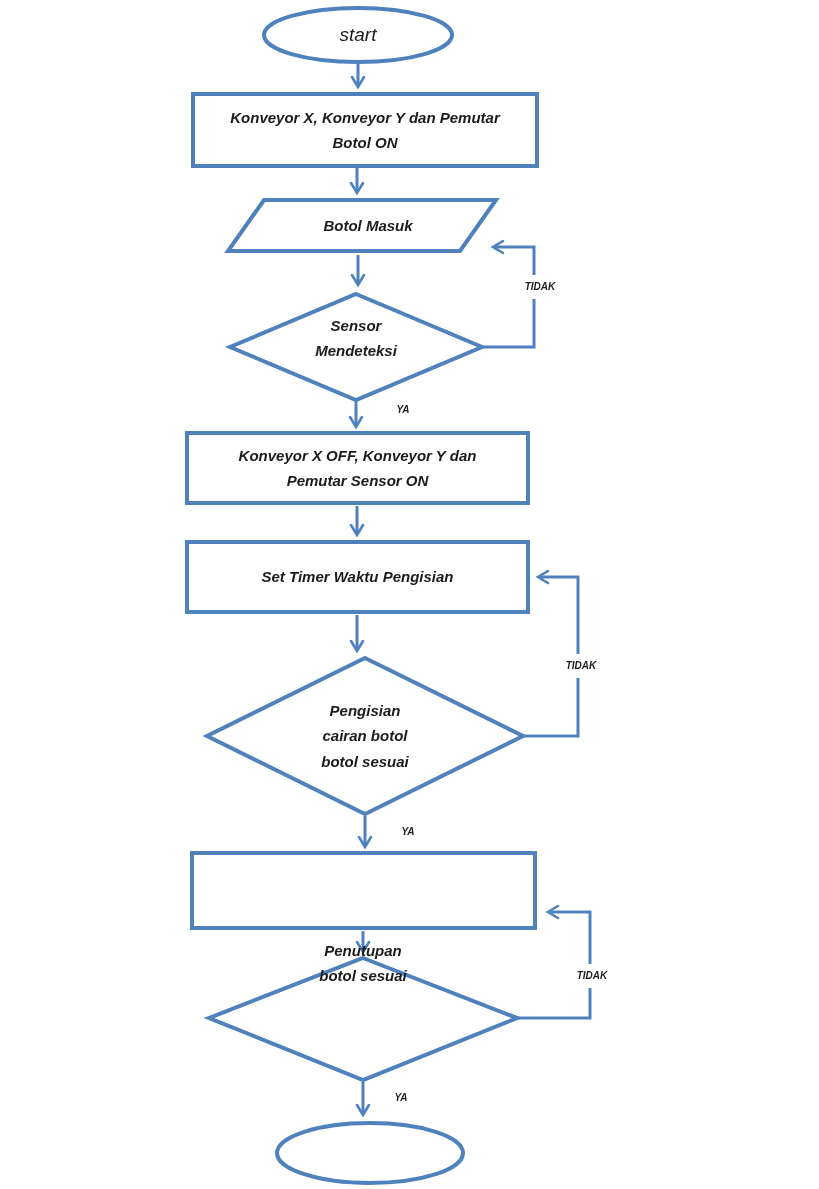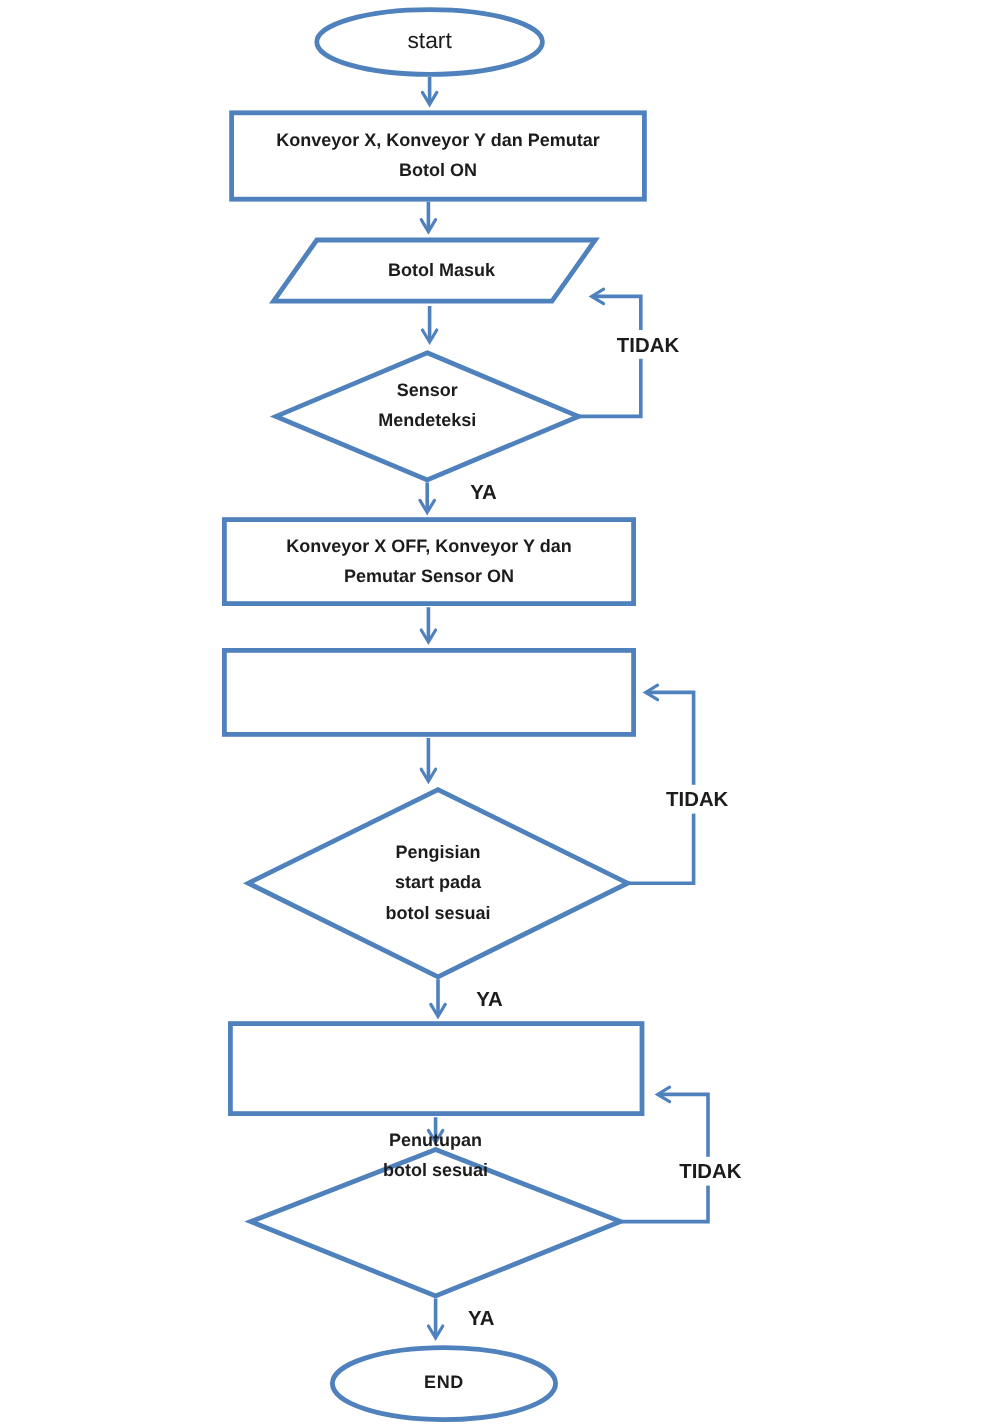--- a/index.html
+++ b/index.html
@@ -2,35 +2,36 @@
 <html><head>
 <meta charset="utf-8">
 <style>
   html,body{margin:0;padding:0;background:#fff;}
   .canvas{
     position:relative;
     width:667px;height:1189px;
     background:#ffffff;
     font-family:"Liberation Sans",sans-serif;
     overflow:hidden;
+    font-style:italic;
   }
   .layer{position:absolute;left:0;top:0;}
   .lbl{
     position:absolute;
     display:flex;align-items:center;justify-content:center;
     text-align:center;
     white-space:pre-line;
     color:#1c1c1c;
     font-weight:bold;
     font-size:15px;
     line-height:1.7;
   }
   .lbl.start-style{font-weight:400;font-size:19px;line-height:1.2;}
   .lbl.end-style{font-size:15px;letter-spacing:.5px;}
-  .lbl.edge-label{font-size:17px;line-height:1;font-weight:bold;}
+  .lbl.edge-label{font-size:10px;line-height:1;font-weight:bold;}
   .lbl.on-line{background:#ffffff;padding:3px 4px;}
 </style>
 </head>
 <body>
 
 <div class="canvas">
 
   <svg class="layer" width="819" height="1189" viewBox="0 0 819 1189">
     <defs>
       <marker id="arrow" viewBox="0 0 16 16" refX="12" refY="8" markerWidth="16" markerHeight="16" markerUnits="userSpaceOnUse" orient="auto">
@@ -89,30 +90,30 @@
 
   <div class="lbl" style="left:197px;top:98px;width:336px;height:64px;">Konveyor X, Konveyor Y dan Pemutar
 Botol ON</div>
 
   <div class="lbl" style="left:256px;top:288px;width:200px;height:100px;">Sensor
 Mendeteksi</div>
 
   <div class="lbl" style="left:191px;top:435px;width:333px;height:66px;">Konveyor X OFF, Konveyor Y dan
 Pemutar Sensor ON</div>
 
+  <div class="lbl" style="left:191px;top:544px;width:333px;height:66px;">Set Timer Waktu Pengisian</div>
 
   <div class="lbl" style="left:265px;top:660px;width:200px;height:152px;">Pengisian
-start pada
+cairan botol
 botol sesuai</div>
 
 
   <div class="lbl" style="left:213px;top:904px;width:300px;height:118px;">Penutupan
 botol sesuai</div>
 
-  <div class="lbl end-style" style="left:277px;top:1125px;width:186px;height:56px;">END</div>
 
   <div class="lbl edge-label" style="left:382px;top:401px;width:42px;height:18px;">YA</div>
 
   <div class="lbl edge-label" style="left:387px;top:823px;width:42px;height:18px;">YA</div>
 
   <div class="lbl edge-label" style="left:380px;top:1089px;width:42px;height:18px;">YA</div>
 
   <div class="lbl edge-label on-line" style="left:505px;top:275px;width:62px;height:18px;">TIDAK</div>
 
   <div class="lbl edge-label on-line" style="left:546px;top:654px;width:62px;height:18px;">TIDAK</div>

